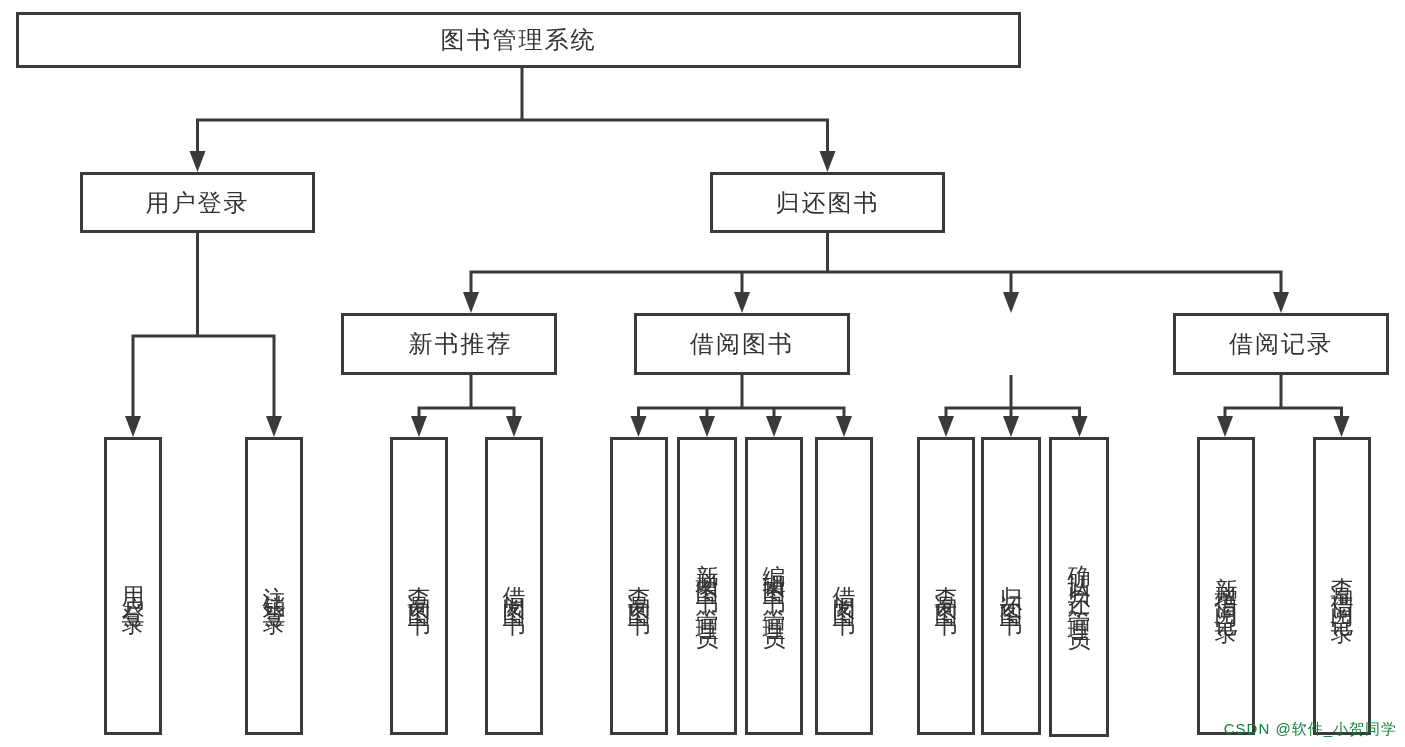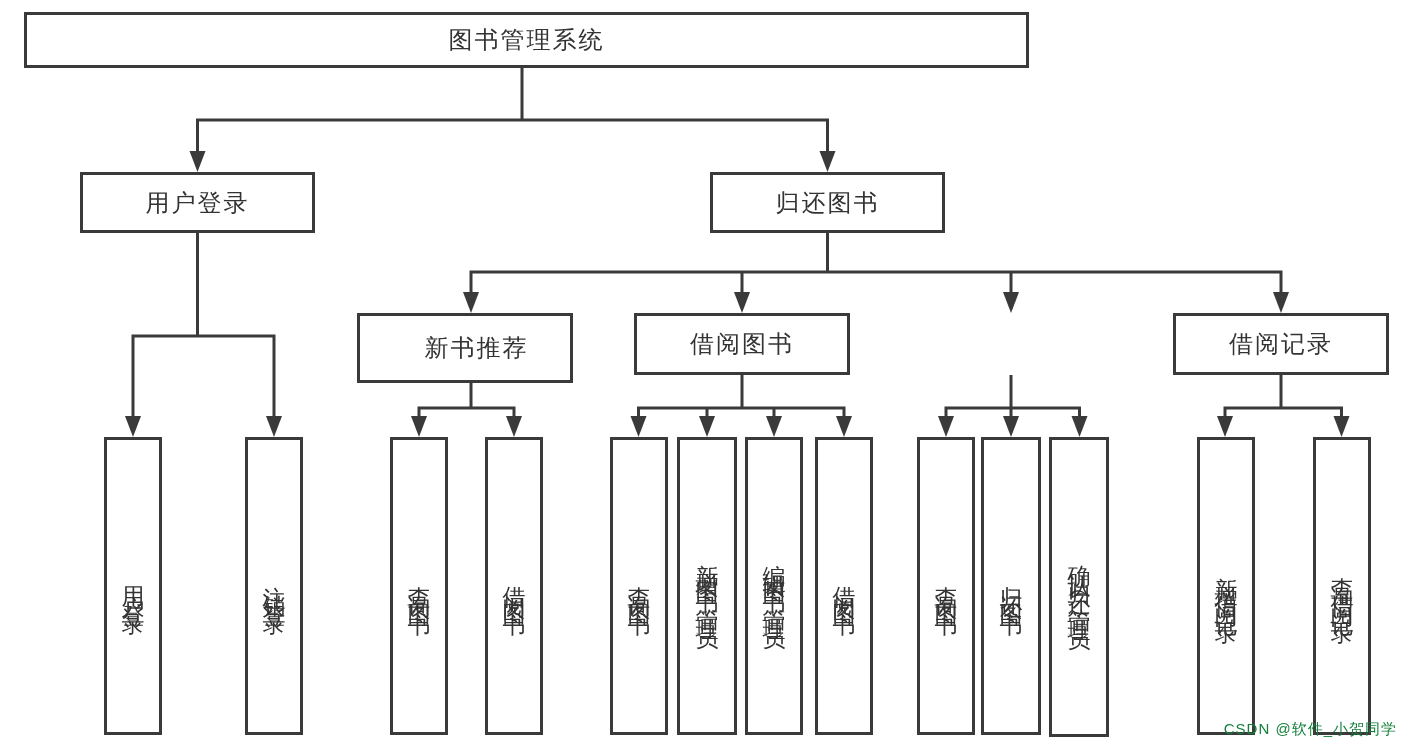--- a/index.html
+++ b/index.html
@@ -94,26 +94,26 @@
 
       <polygon points="938,416 954,416 946,437"></polygon>
       <polygon points="1003,416 1019,416 1011,437"></polygon>
       <polygon points="1071.5,416 1087.5,416 1079.5,437"></polygon>
 
       <polygon points="1217,416 1233,416 1225,437"></polygon>
       <polygon points="1333.5,416 1349.5,416 1341.5,437"></polygon>
     </g>
   </svg>
 
-  <div class="box hbox" style="left:24px; top:12px; width:1005px; height:56px;">图书管理系统</div>
+  <div class="box hbox" style="left:16px; top:12px; width:1005px; height:56px;">图书管理系统</div>
 
   <div class="box hbox" style="left:80px; top:172px; width:235px; height:61px;">用户登录</div>
   <div class="box hbox" style="left:710px; top:172px; width:235px; height:61px;">归还图书</div>
 
-  <div class="box hbox" style="left:357px; top:313px; width:216px; height:70px;padding-left:23px;">新书推荐</div>
+  <div class="box hbox" style="left:341px; top:313px; width:216px; height:62px;padding-left:23px;">新书推荐</div>
   <div class="box hbox" style="left:634px; top:313px; width:216px; height:62px;">借阅图书</div>
   <div class="box hbox" style="left:1173px; top:313px; width:216px; height:62px;">借阅记录</div>
 
   <div class="box vbox" style="left:104px; top:437px; width:58px; height:298px;">用户登录</div>
   <div class="box vbox" style="left:245px; top:437px; width:58px; height:298px;">注销登录</div>
 
   <div class="box vbox" style="left:390px; top:437px; width:58px; height:298px;">查询图书</div>
   <div class="box vbox" style="left:485px; top:437px; width:58px; height:298px;">借阅图书</div>
 
   <div class="box vbox" style="left:610px; top:437px; width:58px; height:298px;">查询图书</div>

